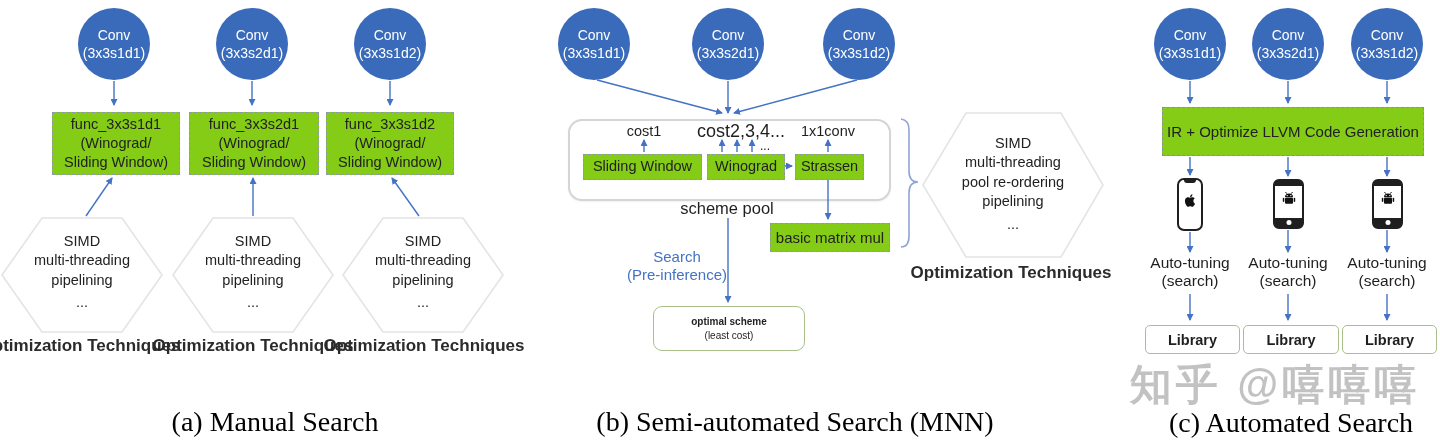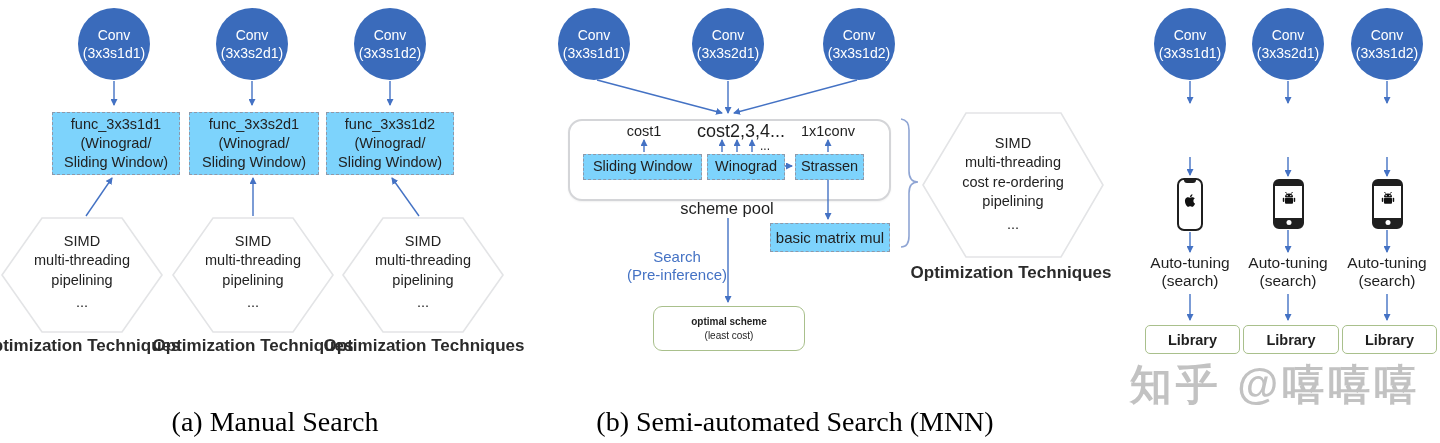--- a/index.html
+++ b/index.html
@@ -6,21 +6,21 @@
   #canvas{
     position:relative;width:1440px;height:443px;background:#fff;overflow:hidden;
     font-family:"Liberation Sans","DejaVu Sans",sans-serif;color:#1f1f1f;
   }
   .circle{
     position:absolute;width:72px;height:72px;border-radius:50%;background:#3a6bbb;
     color:#fff;display:flex;flex-direction:column;align-items:center;justify-content:center;
     font-size:14px;line-height:1.3;text-align:center;
   }
   .dashbox{
-    position:absolute;border:1.6px dashed #8d99ab;background:#7dd3fc;
+    position:absolute;border:1.6px dashed #8d99ab;background:#84cc16;
     display:flex;flex-direction:column;align-items:center;justify-content:center;
     text-align:center;font-size:14.5px;line-height:1.32;color:#222;
   }
   .dashbox.gray{border-color:#8a8f96;}
   .pool{
     position:absolute;left:568px;top:119px;width:319px;height:78px;background:#fff;
     border:2px solid #d4d5d8;border-radius:14px;box-shadow:0 1px 2px rgba(0,0,0,.06);
   }
   .greenbox{
     position:absolute;border:1.5px solid #a9c08c;border-radius:9px;background:#fff;
@@ -150,41 +150,44 @@
   <div class="lbl blue" style="left:677px;top:274px;font-size:15px;">(Pre-inference)</div>
 
   <div class="greenbox" style="left:653px;top:306px;width:150px;height:43px;font-size:10px;line-height:1.35;">
     <span class="b">optimal scheme</span>
     <span>(least cost)</span>
   </div>
 
   <div class="hextext" style="left:1013px;top:184px;">
     <div>SIMD</div>
     <div>multi-threading</div>
-    <div>cost re-ordering</div>
+    <div>pool re-ordering</div>
     <div>pipelining</div>
     <div class="dots">...</div>
   </div>
   <div class="lbl opt" style="left:1011px;top:273px;">Optimization Techniques</div>
 
   <div class="lbl caption" style="left:795px;top:422px;">(b) Semi-automated Search (MNN)</div>
 
   <div class="circle" style="left:1154px;top:8px;">
     <span>Conv</span>
     <span>(3x3s1d1)</span>
   </div>
   <div class="circle" style="left:1252px;top:8px;">
     <span>Conv</span>
     <span>(3x3s2d1)</span>
   </div>
   <div class="circle" style="left:1351px;top:8px;">
     <span>Conv</span>
     <span>(3x3s1d2)</span>
   </div>
 
+  <div class="dashbox gray" style="left:1162px;top:107px;width:260px;height:47px;font-size:15px;">
+    <span>IR + Optimize LLVM Code Generation</span>
+  </div>
 
   <div class="iphone" style="left:1177px;top:178px;">
     <span class="notch"></span>
     <svg width="15" height="17" viewBox="0 0 24 24">
       <path fill="#111" d="M18.71 19.5c-.83 1.24-1.71 2.45-3.05 2.47-1.34.03-1.77-.79-3.29-.79-1.53 0-2 .77-3.27.82-1.31.05-2.3-1.32-3.14-2.53C4.25 17 2.94 12.45 4.7 9.39c.87-1.52 2.43-2.48 4.12-2.51 1.28-.02 2.5.87 3.29.87.78 0 2.26-1.07 3.81-.91.65.03 2.47.26 3.64 1.98-.09.06-2.17 1.28-2.15 3.81.03 3.02 2.65 4.03 2.68 4.04-.03.07-.42 1.44-1.38 2.83M13 3.5c.73-.83 1.94-1.46 2.94-1.5.13 1.17-.34 2.35-1.04 3.19-.69.85-1.83 1.51-2.95 1.42-.15-1.15.41-2.35 1.05-3.11z"></path>
     </svg>
   </div>
   <div class="android" style="left:1273px;top:179px;">
     <span class="topbar"></span>
     <svg width="16" height="15" viewBox="0 0 16 15">
@@ -228,20 +231,21 @@
   </div>
   <div class="greenbox" style="left:1243px;top:325px;width:94px;height:27px;font-size:14.5px;font-weight:600;border-radius:5px;">
     <span>Library</span>
   </div>
   <div class="greenbox" style="left:1342px;top:325px;width:93px;height:27px;font-size:14.5px;font-weight:600;border-radius:5px;">
     <span>Library</span>
   </div>
 
   <div class="lbl watermark" style="left:1275px;top:385px;">知乎 @嘻嘻嘻</div>
 
+  <div class="lbl caption" style="left:1291px;top:423px;">(c) Automated Search</div>
 
   <svg class="layer" width="1440" height="443">
     <defs>
       <marker id="ah" markerWidth="7" markerHeight="7" refX="6" refY="3.5" orient="auto" markerUnits="userSpaceOnUse">
         <path d="M0,0 L7,3.5 L0,7 z" fill="#4472c4"></path>
       </marker>
     </defs>
 
     <polygon class="hexshape" points="2,275 42,218 122,218 162,275 122,332 42,332"></polygon>
     <polygon class="hexshape" points="173,275 213,218 293,218 333,275 293,332 213,332"></polygon>

